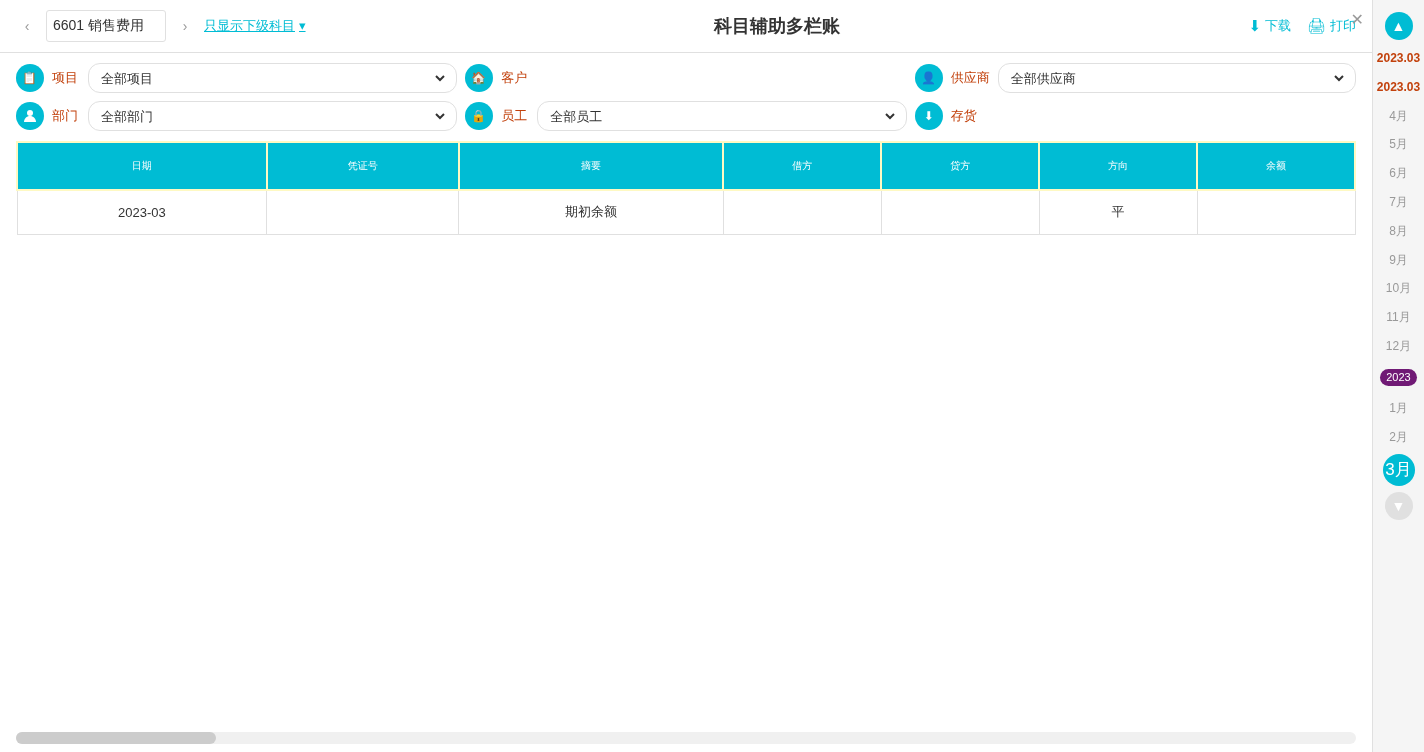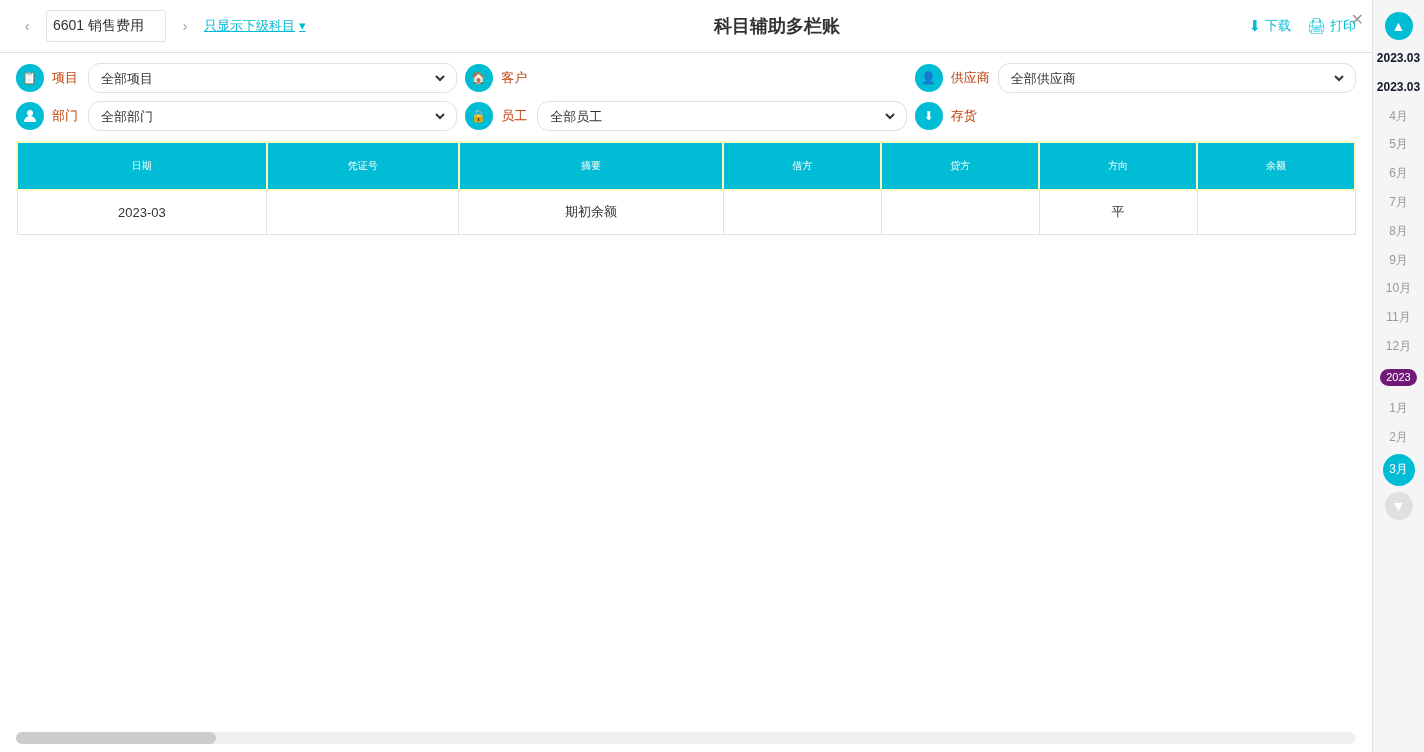--- a/index.html
+++ b/index.html
@@ -85,21 +85,21 @@
       position: absolute; right: 0; top: 0; bottom: 0;
       width: 52px; background: #f5f5f5; border-left: 1px solid #e0e0e0;
       display: flex; flex-direction: column; align-items: center;
       padding-top: 8px; gap: 0; overflow: hidden;
     }
     .sidebar-item {
       width: 100%; text-align: center; padding: 6px 2px;
       font-size: 12px; color: #999; cursor: pointer; line-height: 1.4;
     }
     .sidebar-item.selected-period {
-      color: #0f172a; font-weight: bold;
+      color: #c2410c; font-weight: bold;
     }
     .sidebar-year-badge {
       background: #701a75; color: white; border-radius: 10px;
       padding: 1px 6px; font-size: 11px; margin: 2px auto;
       display: inline-block;
     }
     .sidebar-nav-btn {
       width: 28px; height: 28px; border-radius: 50%; background: #00bcd4;
       color: white; display: flex; align-items: center; justify-content: center;
       cursor: pointer; font-size: 14px; border: none; margin: 4px auto;
@@ -252,19 +252,19 @@
   <div class="sidebar-item"><span>12月</span></div>
 
   <div class="sidebar-item">
     <span class="sidebar-year-badge">2023</span>
   </div>
 
   <div class="sidebar-item"><span>1月</span></div>
   <div class="sidebar-item"><span>2月</span></div>
 
   <div style="display:flex;align-items:center;justify-content:center;width:100%;padding:2px 0;">
-    <div style="width:32px;height:32px;border-radius:50%;background:#00bcd4;color:white;display:flex;align-items:center;justify-content:center;font-size:12px;cursor:pointer;">3月</div>
+    <div style="width:32px;height:32px;border-radius:50%;background:#00bcd4;color:white;display:flex;align-items:center;justify-content:center;font-size:17px;cursor:pointer;">3月</div>
   </div>
 
   <button class="sidebar-nav-btn disabled" style="margin-top:4px;">▼</button>
 </div>
 
 <button class="close-btn" style="right:60px; top:10px; position:absolute;">✕</button>
 
 </body></html>

